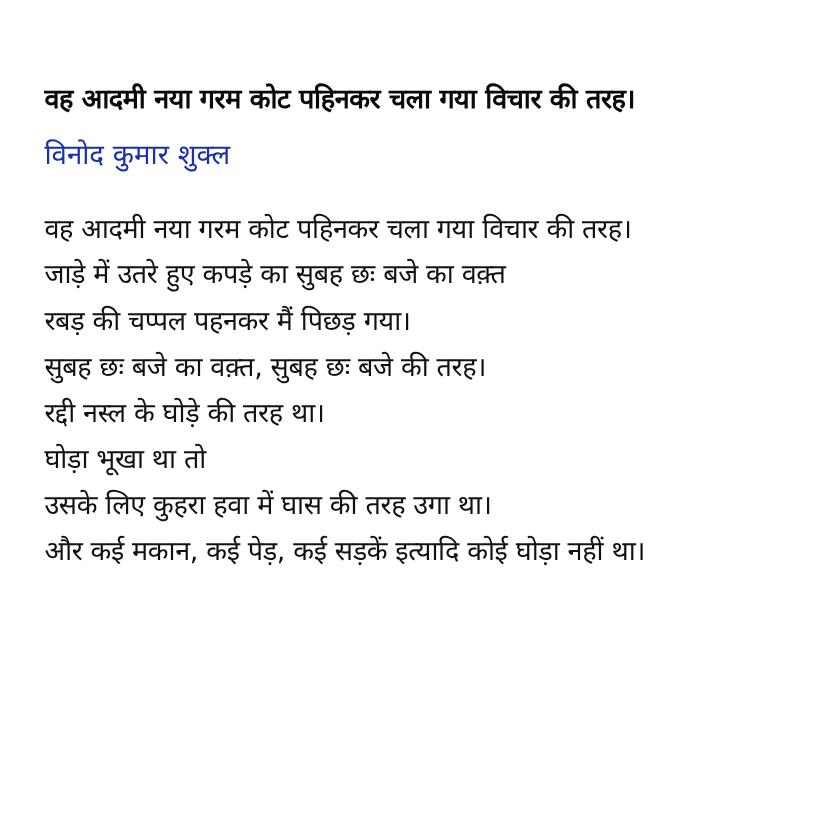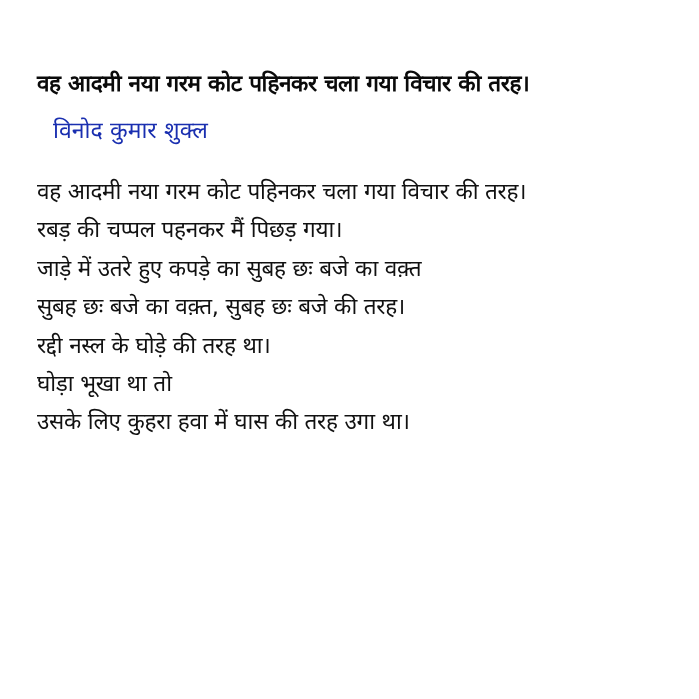--- a/index.html
+++ b/index.html
@@ -33,21 +33,20 @@
       line-height: 34px;
     }
     .poem-author {
       position: absolute;
       top: 113px;
       left: 0;
       white-space: nowrap;
       font-size: 23px;
       color: #1a2fb0;
       line-height: 34px;
-      margin-left: 16px;
     }
     .poem-body {
       position: absolute;
       top: 172px;
       left: 0;
       margin: 0;
       padding: 0;
       list-style: none;
     }
     .poem-line {
@@ -60,20 +59,21 @@
     }
   </style>
 </head>
 <body>
 
 <div class="page">
   <div class="poem-title">वह आदमी नया गरम कोट पहिनकर चला गया विचार की तरह।</div>
   <div class="poem-author" style="color: rgb(26, 47, 176);">विनोद कुमार शुक्ल</div>
   <ul class="poem-body">
     <li class="poem-line">वह आदमी नया गरम कोट पहिनकर चला गया विचार की तरह।</li>
+    <li class="poem-line">जाड़े में उतरे हुए कपड़े का सुबह छः बजे का वक़्त</li>
     <li class="poem-line">रबड़ की चप्पल पहनकर मैं पिछड़ गया।</li>
-    <li class="poem-line">जाड़े में उतरे हुए कपड़े का सुबह छः बजे का वक़्त</li>
     <li class="poem-line">सुबह छः बजे का वक़्त, सुबह छः बजे की तरह।</li>
     <li class="poem-line">रद्दी नस्ल के घोड़े की तरह था।</li>
     <li class="poem-line">घोड़ा भूखा था तो</li>
     <li class="poem-line">उसके लिए कुहरा हवा में घास की तरह उगा था।</li>
+    <li class="poem-line">और कई मकान, कई पेड़, कई सड़कें इत्यादि कोई घोड़ा नहीं था।</li>
   </ul>
 </div>
 
 </body></html>

